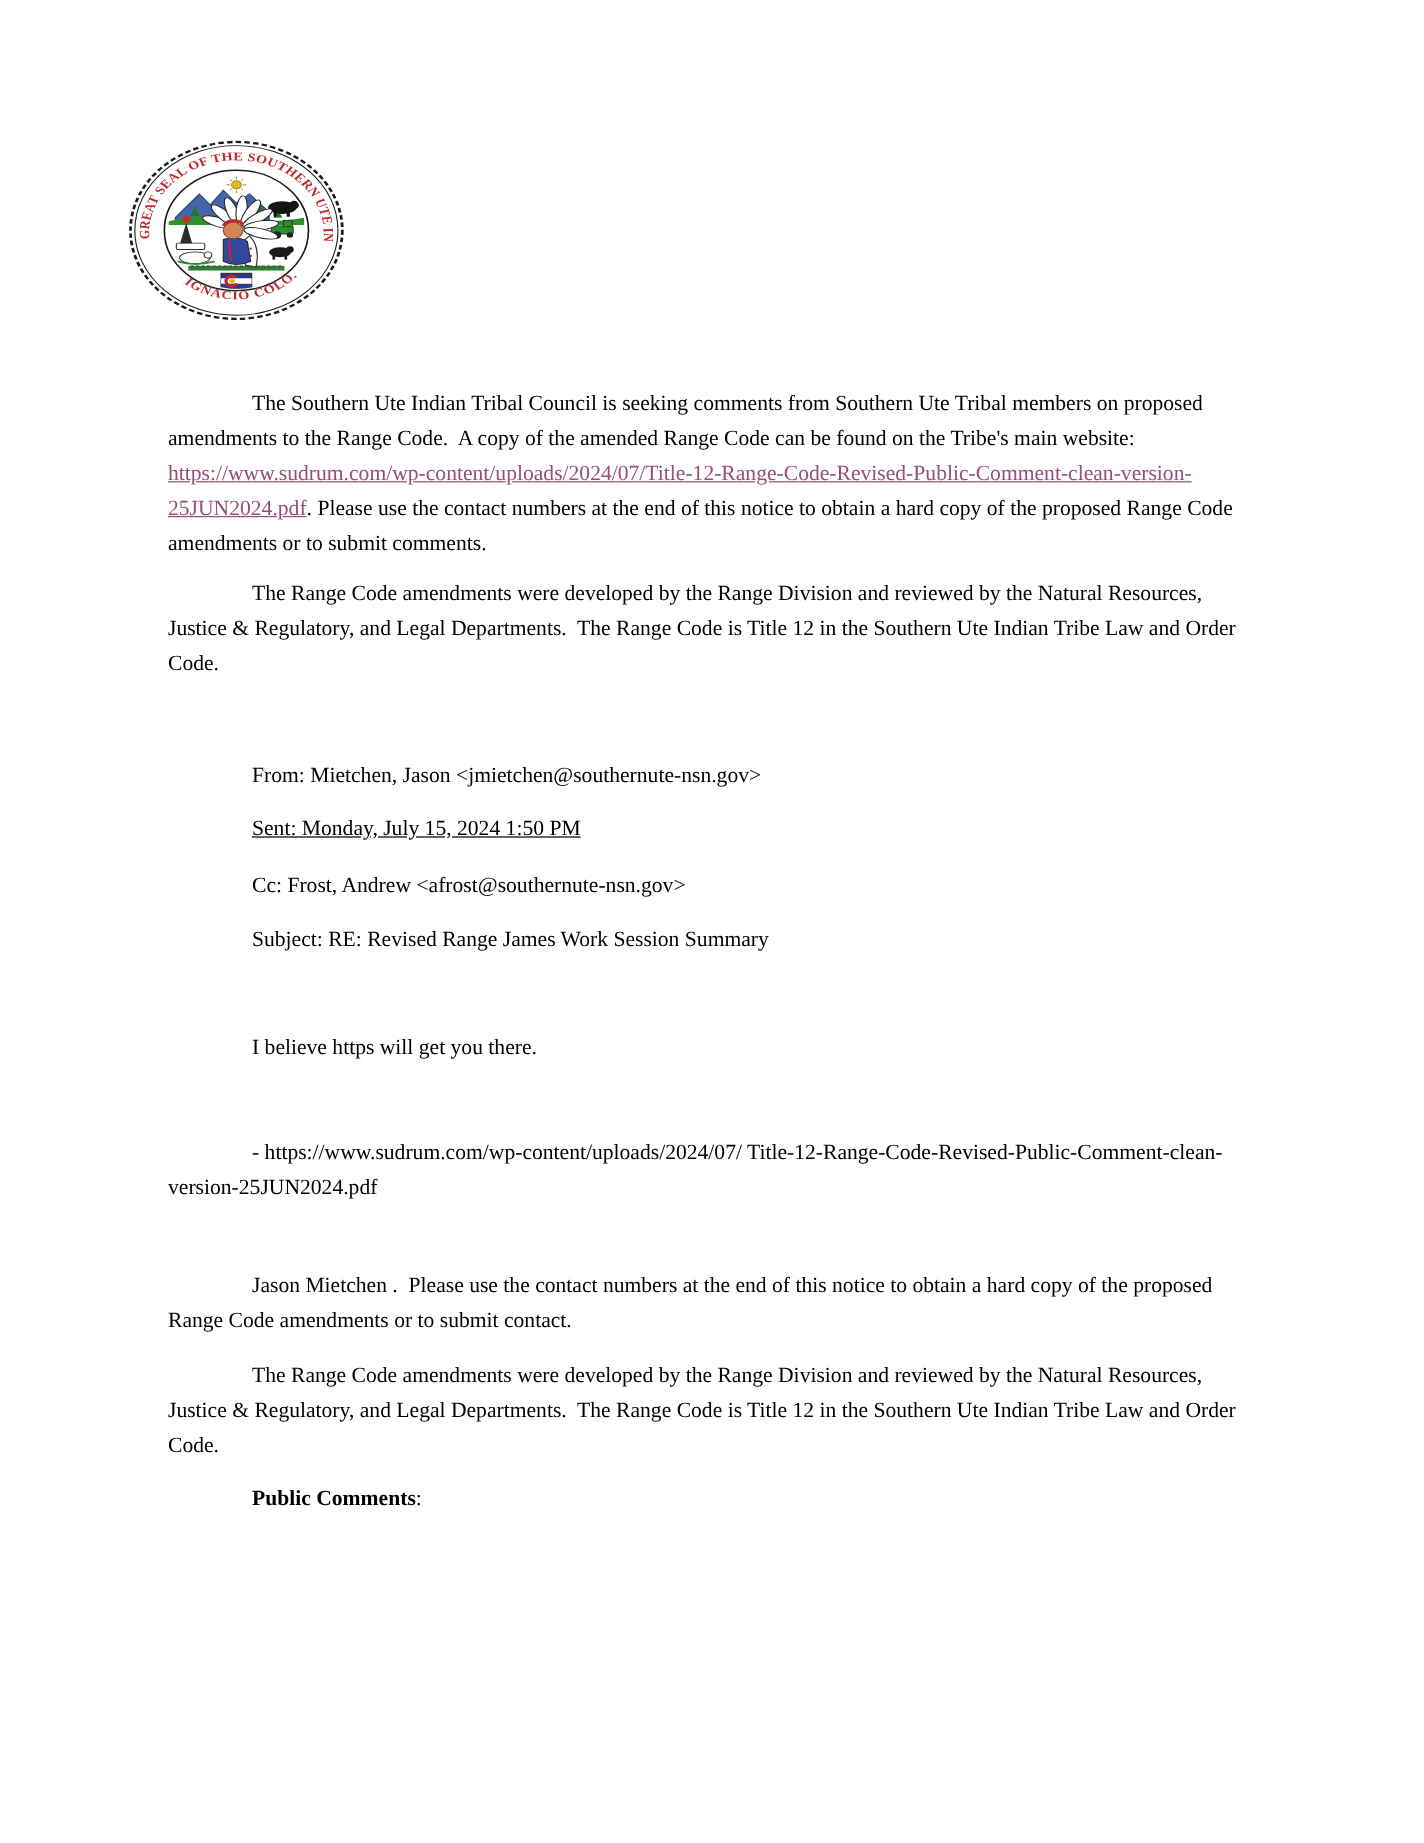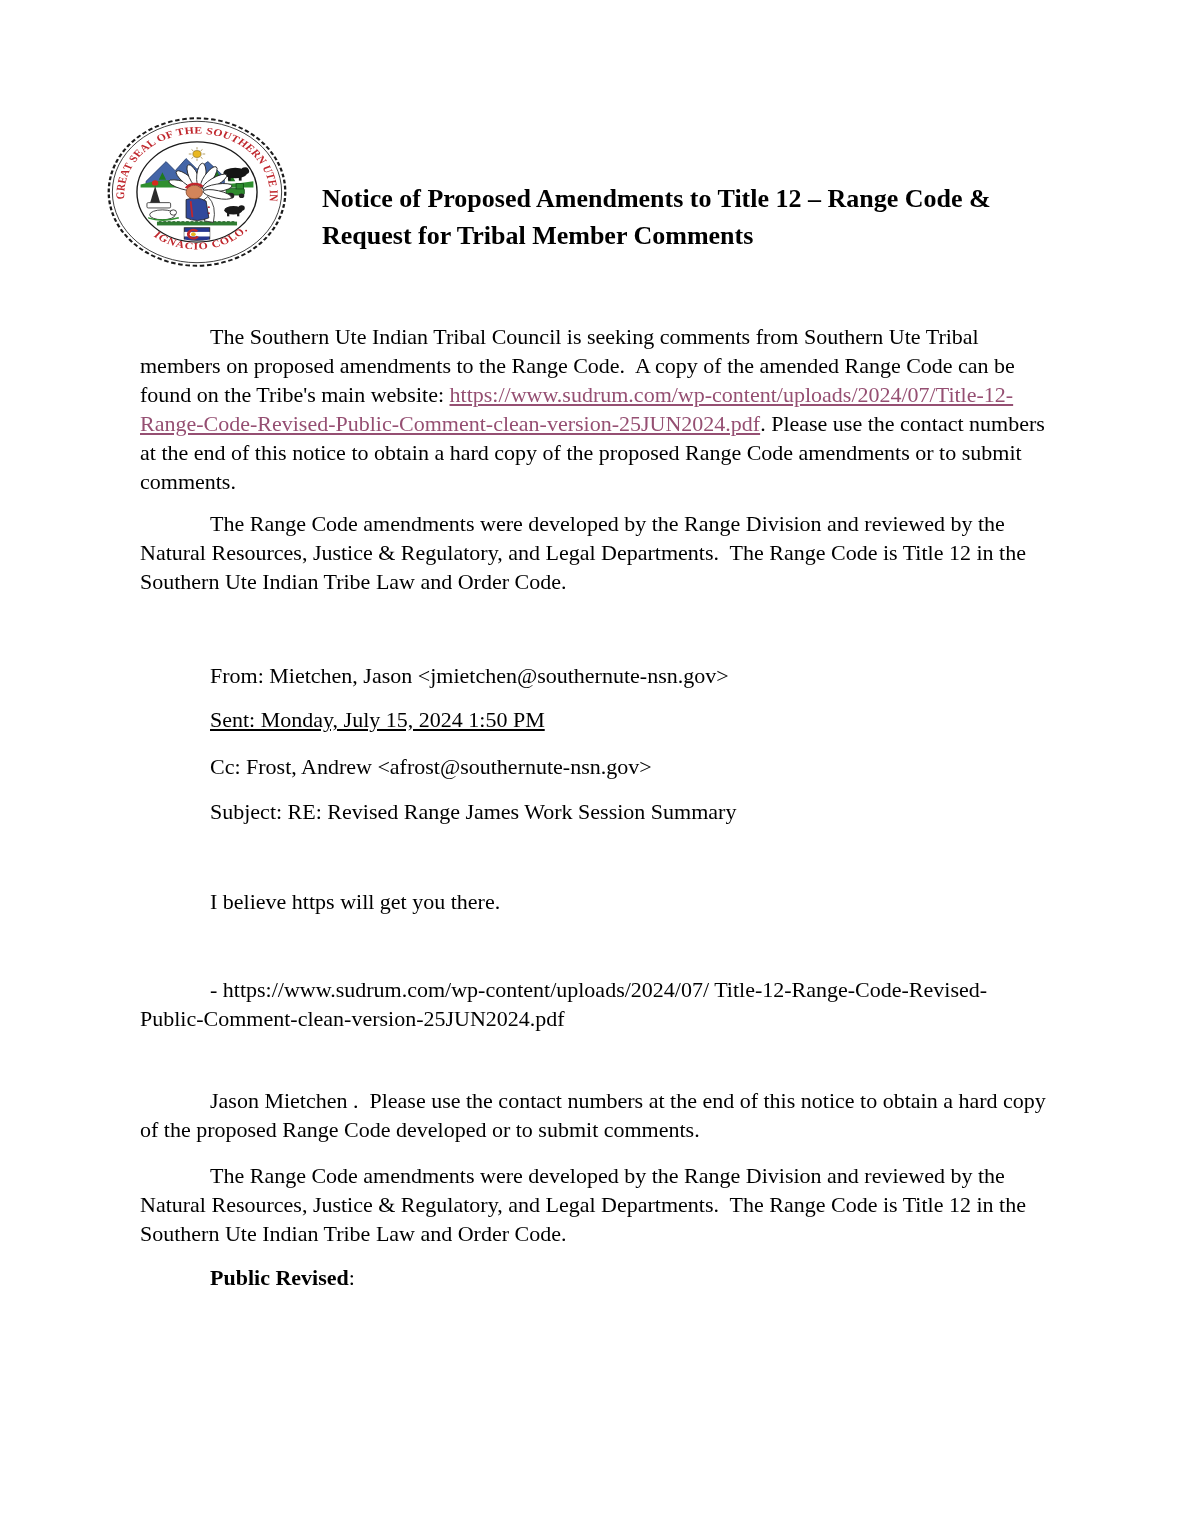--- a/index.html
+++ b/index.html
@@ -25,21 +25,21 @@
     width: 740px;
     font-size: 26px;
     line-height: 37px;
     font-weight: bold;
     white-space: pre-wrap;
   }
   .body-text {
     position: absolute;
     left: 140px; top: 322px;
     width: 906px;
-    font-size: 22px;
+    font-size: 18px;
     line-height: 29px;
   }
   .body-text p {
     margin: 0;
     text-indent: 70px;
     white-space: pre-wrap;
   }
   .doc-link {
     color: #954F72;
     text-decoration: underline;
@@ -168,37 +168,36 @@
         <circle cx="113" cy="120" r="1.2" fill="#c0272d"></circle>
         <circle cx="113" cy="128" r="1.2" fill="#c0272d"></circle>
         <path d="M 88,110 Q 100,105 110,112 L 113,134 Q 100,141 88,134 Z" fill="#31499c" stroke="#222222" stroke-width="1"></path>
         <path d="M 93,112 L 95,133" stroke="#c0272d" stroke-width="2"></path>
         <circle cx="97" cy="100" r="9" fill="#d2845a" stroke="#8a4b2d" stroke-width="1"></circle>
         <path d="M 88,95 A 11,11 0 0 1 106,93" stroke="#c0272d" stroke-width="3" fill="none"></path>
       </g>
     </g>
   </svg>
 
-  <div class="doc-title">Notice of Proposed Amendments to Title 12 – Range Code &amp; Request for Tribal Member Comments</div>
 
   <div class="body-text">
 
     <p class="mb-p1"><span>The Southern Ute Indian Tribal Council is seeking comments from Southern Ute Tribal members on proposed amendments to the Range Code.  A copy of the amended Range Code can be found on the Tribe's main website: </span><span class="doc-link">https://www.sudrum.com/wp-content/uploads/2024/07/Title-12-Range-Code-Revised-Public-Comment-clean-version-25JUN2024.pdf</span><span>. Please use the contact numbers at the end of this notice to obtain a hard copy of the proposed Range Code amendments or to submit comments.</span></p>
 
     <p class="mb-p2">The Range Code amendments were developed by the Range Division and reviewed by the Natural Resources, Justice &amp; Regulatory, and Legal Departments.  The Range Code is Title 12 in the Southern Ute Indian Tribe Law and Order Code.</p>
 
     <p class="mb-from">From: Mietchen, Jason &lt;jmietchen@southernute-nsn.gov&gt;</p>
     <p class="mb-sent">Sent: Monday, July 15, 2024 1:50 PM</p>
     <p class="mb-cc">Cc: Frost, Andrew &lt;afrost@southernute-nsn.gov&gt;</p>
     <p class="mb-subject">Subject: RE: Revised Range James Work Session Summary</p>
 
     <p class="mb-believe">I believe https will get you there.</p>
 
     <p class="mb-dashlink">- https://www.sudrum.com/wp-content/uploads/2024/07/ Title-12-Range-Code-Revised-Public-Comment-clean-version-25JUN2024.pdf</p>
 
-    <p class="mb-jason">Jason Mietchen .  Please use the contact numbers at the end of this notice to obtain a hard copy of the proposed Range Code developed or to submit comments.</p>
+    <p class="mb-jason">Jason Mietchen .  Please use the contact numbers at the end of this notice to obtain a hard copy of the proposed Range Code amendments or to submit contact.</p>
 
     <p class="mb-range2">The Range Code amendments were developed by the Range Division and reviewed by the Natural Resources, Justice &amp; Regulatory, and Legal Departments.  The Range Code is Title 12 in the Southern Ute Indian Tribe Law and Order Code.</p>
 
-    <p><span class="bold">Public Revised</span><span>:</span></p>
+    <p><span class="bold">Public Comments</span><span>:</span></p>
 
   </div>
 </div>
 
 </body></html>

